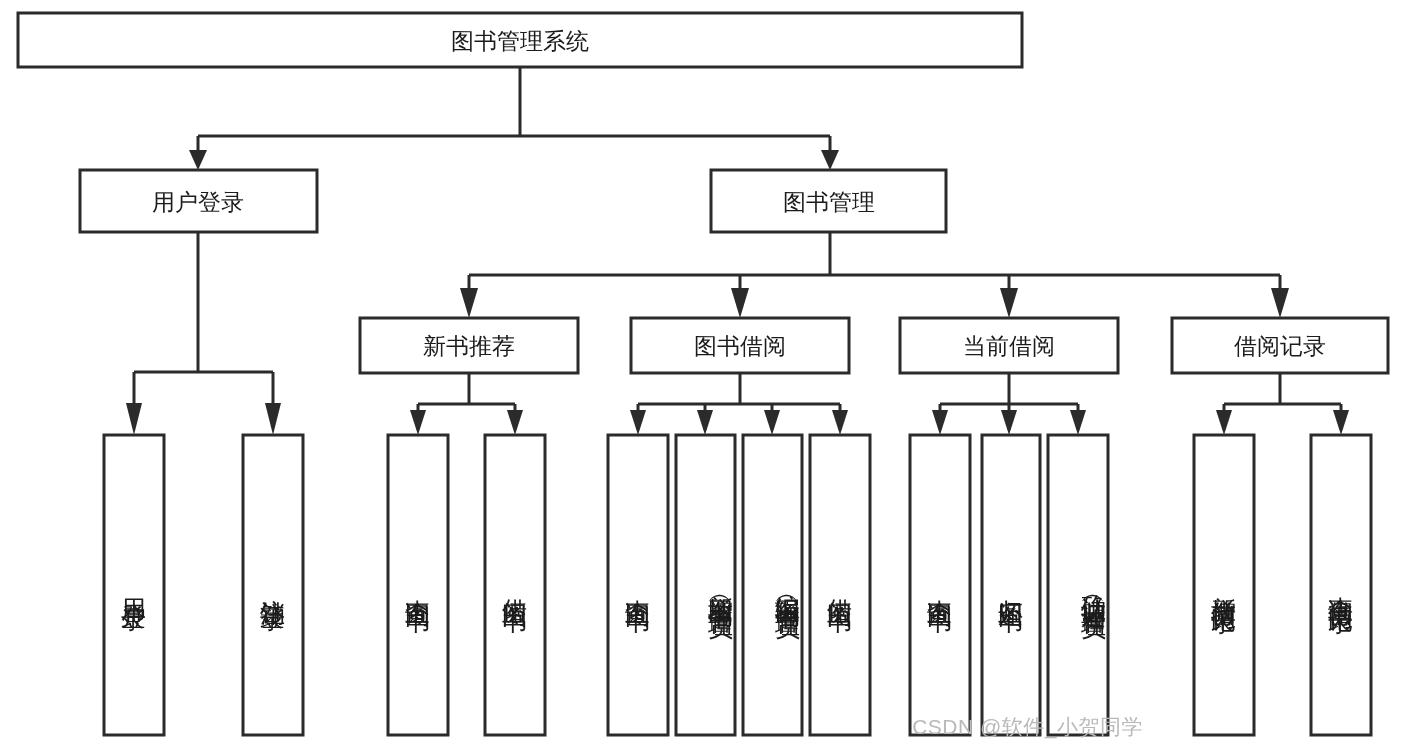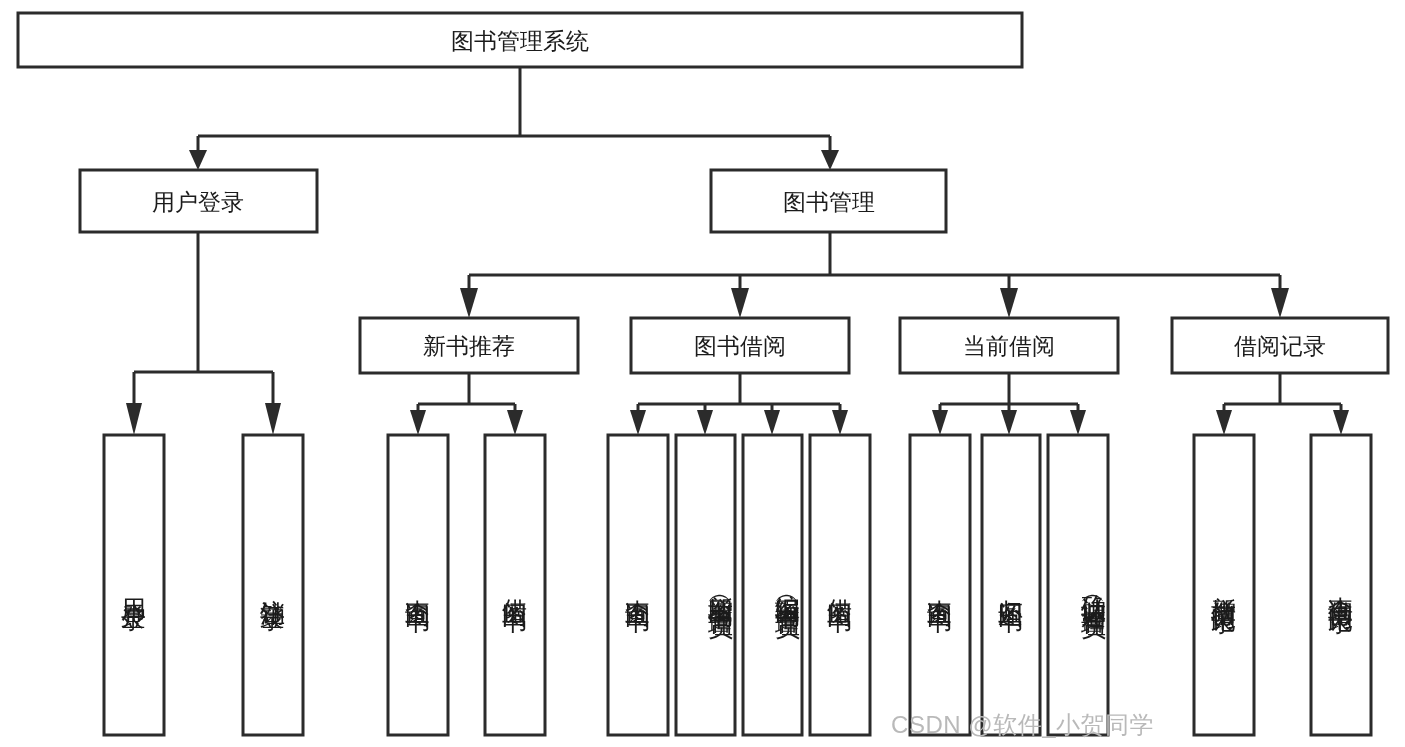--- a/index.html
+++ b/index.html
@@ -50,24 +50,24 @@
     font-size: 25px;
     line-height: 1.12;
     letter-spacing: 3px;
     color: #1b1b1b;
     white-space: nowrap;
     text-align: center;
     pointer-events: none;
   }
   .watermark {
     position: absolute;
-    right: 1px;
+    right: 12px;
     bottom: 6px;
     font-family: "Liberation Sans", "DejaVu Sans", sans-serif;
-    font-size: 24px;
+    font-size: 21px;
     color: #b9b9b9;
     letter-spacing: 0.5px;
     white-space: nowrap;
   }
 </style>
 </head>
 <body>
 
 <div id="diagram-root">
 

